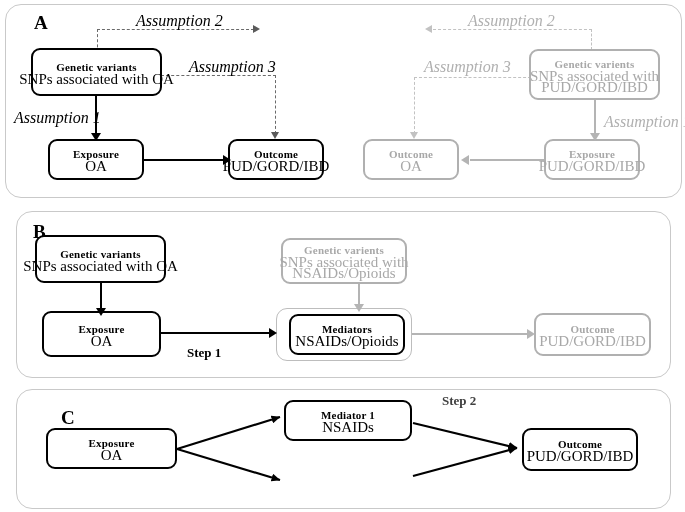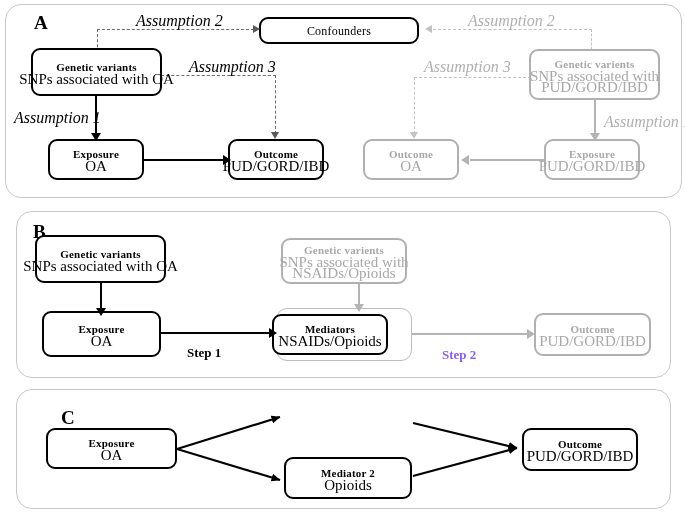--- a/index.html
+++ b/index.html
@@ -46,21 +46,21 @@
   .ar.g.right{border-left-color:#b4b4b4;}
   .ar.g.left{border-right-color:#b4b4b4;}
   .ar.d.down{border-left-width:4px;border-right-width:4px;border-top-width:7px;border-top-color:#5a5a5a;}
   .ar.d.right{border-top-width:4px;border-bottom-width:4px;border-left-width:7px;border-left-color:#5a5a5a;}
   .ar.dg.left{border-top-width:4px;border-bottom-width:4px;border-right-width:7px;border-right-color:#c2c2c2;}
   .ar.dg.down{border-left-width:4px;border-right-width:4px;border-top-width:7px;border-top-color:#c2c2c2;}
 
   .edge-label{position:absolute;font-size:16px;line-height:13px;white-space:nowrap;z-index:7;font-style:italic;}
   .edge-label.gray{color:#b0b0b0;}
   .step-label{position:absolute;font-weight:bold;font-size:13px;line-height:15px;white-space:nowrap;z-index:7;}
-  .step-label.gray{color:#8b5cf6;}
+  .step-label.gray{color:#404040;margin-top:46px;}
 
   svg.diag{position:absolute;left:0;top:0;overflow:visible;z-index:3;}
 </style>
 </head>
 <body>
 
 <div class="panel" id="panel-a">
 
   <div class="panel-letter" style="left:28px;top:8px;">A</div>
 
@@ -79,23 +79,20 @@
   <div class="edge-label" style="left:8px;top:106px;">Assumption 1</div>
 
   <div class="ln h" style="left:138px;top:154px;width:84px;"></div>
   <div class="ar right" style="left:217px;top:150px;"></div>
 
   <div class="node" id="a-gv-left" style="left:25px;top:43px;width:131px;height:48px;">
     <div class="t1">Genetic variants</div>
     <div class="t2">SNPs associated with OA</div>
   </div>
 
-  <div class="node plain" id="a-confounders" style="left:253px;top:12px;width:160px;height:27px;">
-    <div class="t1">Confounders</div>
-  </div>
 
   <div class="node" id="a-exposure-left" style="left:42px;top:134px;width:96px;height:41px;">
     <div class="t1">Exposure</div>
     <div class="t2">OA</div>
   </div>
 
   <div class="node" id="a-outcome-left" style="left:222px;top:134px;width:96px;height:41px;">
     <div class="t1">Outcome</div>
     <div class="t2">PUD/GORD/IBD</div>
   </div>
@@ -162,21 +159,21 @@
     <div class="t2">OA</div>
   </div>
 
   <div class="node faded" id="b-gv-right" style="left:264px;top:26px;width:126px;height:46px;">
     <div class="t1">Genetic varients</div>
     <div class="t2">SNPs associated with</div>
     <div class="t2">NSAIDs/Opioids</div>
   </div>
 
   <div class="node outer" id="b-mediators-outer" style="left:259px;top:96px;width:136px;height:53px;"></div>
-  <div class="node" id="b-mediators" style="left:255px;top:102px;width:116px;height:41px;">
+  <div class="node" id="b-mediators" style="left:272px;top:102px;width:116px;height:41px;">
     <div class="t1">Mediators</div>
     <div class="t2">NSAIDs/Opioids</div>
   </div>
 
   <div class="node faded" id="b-outcome" style="left:517px;top:101px;width:117px;height:43px;">
     <div class="t1">Outcome</div>
     <div class="t2">PUD/GORD/IBD</div>
   </div>
 </div>
 
@@ -198,23 +195,23 @@
     <line x1="396" y1="33" x2="500" y2="58" stroke="#000" stroke-width="2.2" marker-end="url(#ahC)"></line>
 
     <line x1="396" y1="86" x2="500" y2="58" stroke="#000" stroke-width="2.2" marker-end="url(#ahC)"></line>
   </svg>
 
   <div class="node" id="c-exposure" style="left:29px;top:38px;width:131px;height:41px;">
     <div class="t1">Exposure</div>
     <div class="t2">OA</div>
   </div>
 
-
-  <div class="node" id="c-mediator2" style="left:267px;top:67px;width:128px;height:42px;">
-    <div class="t1">Mediator 2</div>
-    <div class="t2">Opioids</div>
-  </div>
+  <div class="node" id="c-mediator1" style="left:267px;top:10px;width:128px;height:41px;">
+    <div class="t1">Mediator 1</div>
+    <div class="t2">NSAIDs</div>
+  </div>
+
 
   <div class="node" id="c-outcome" style="left:505px;top:38px;width:116px;height:43px;">
     <div class="t1">Outcome</div>
     <div class="t2">PUD/GORD/IBD</div>
   </div>
 </div>
 
 </body></html>

